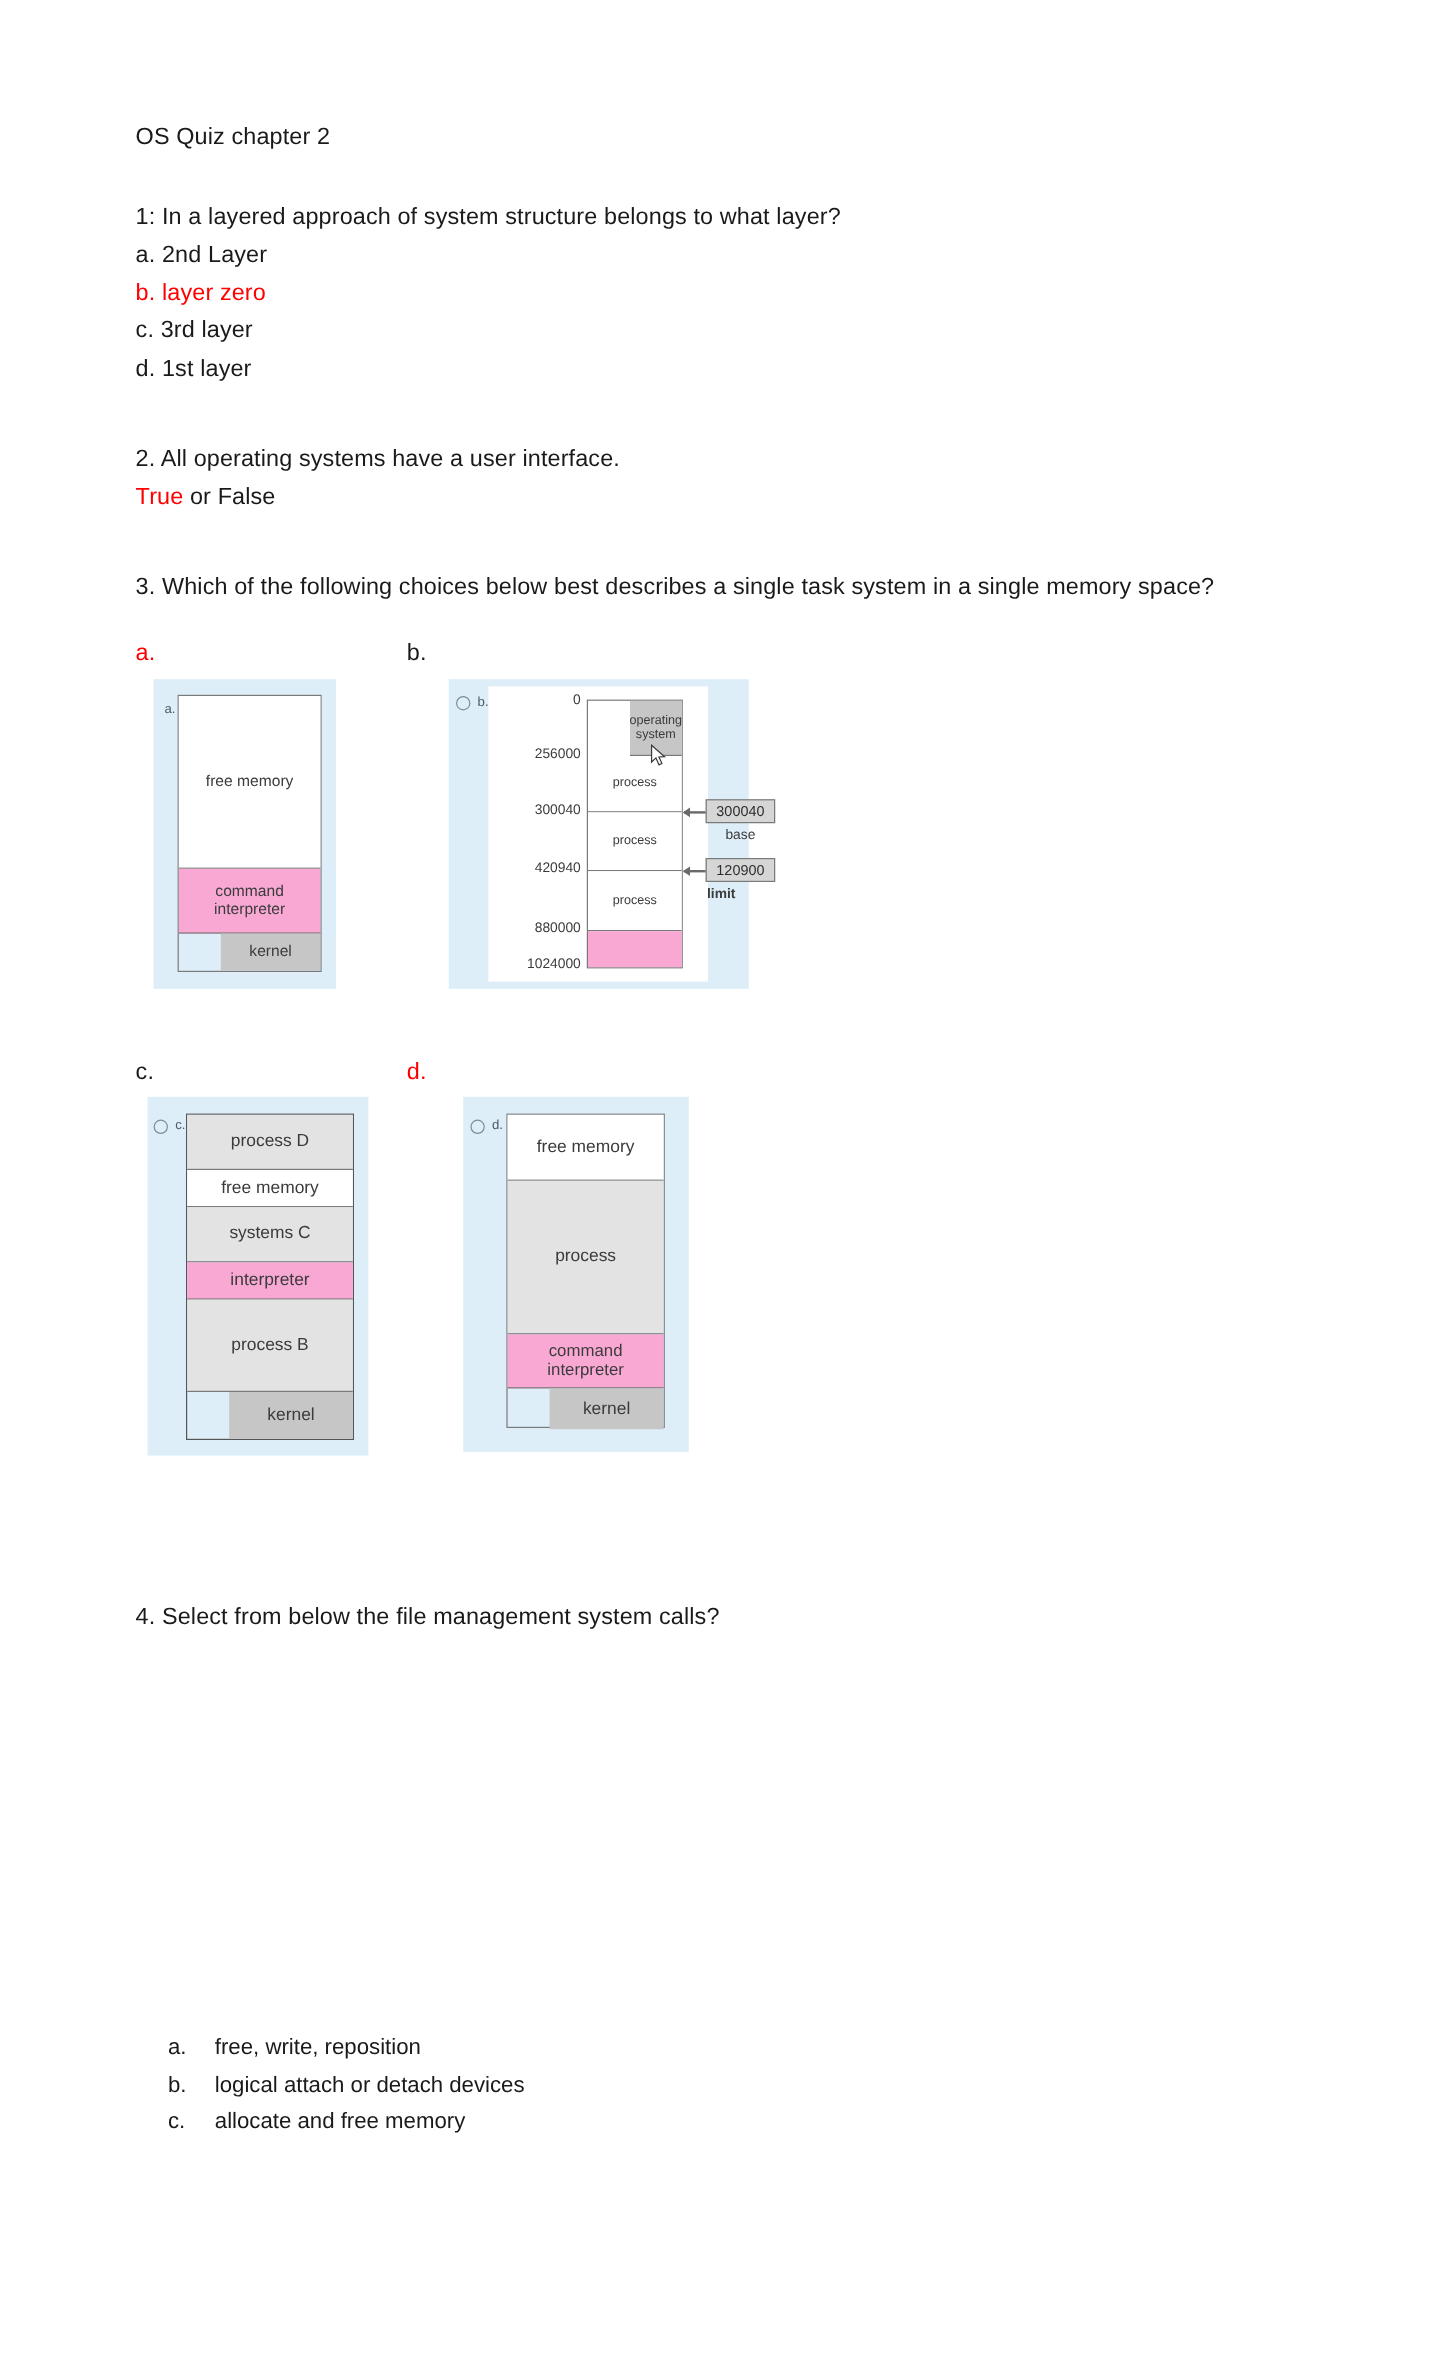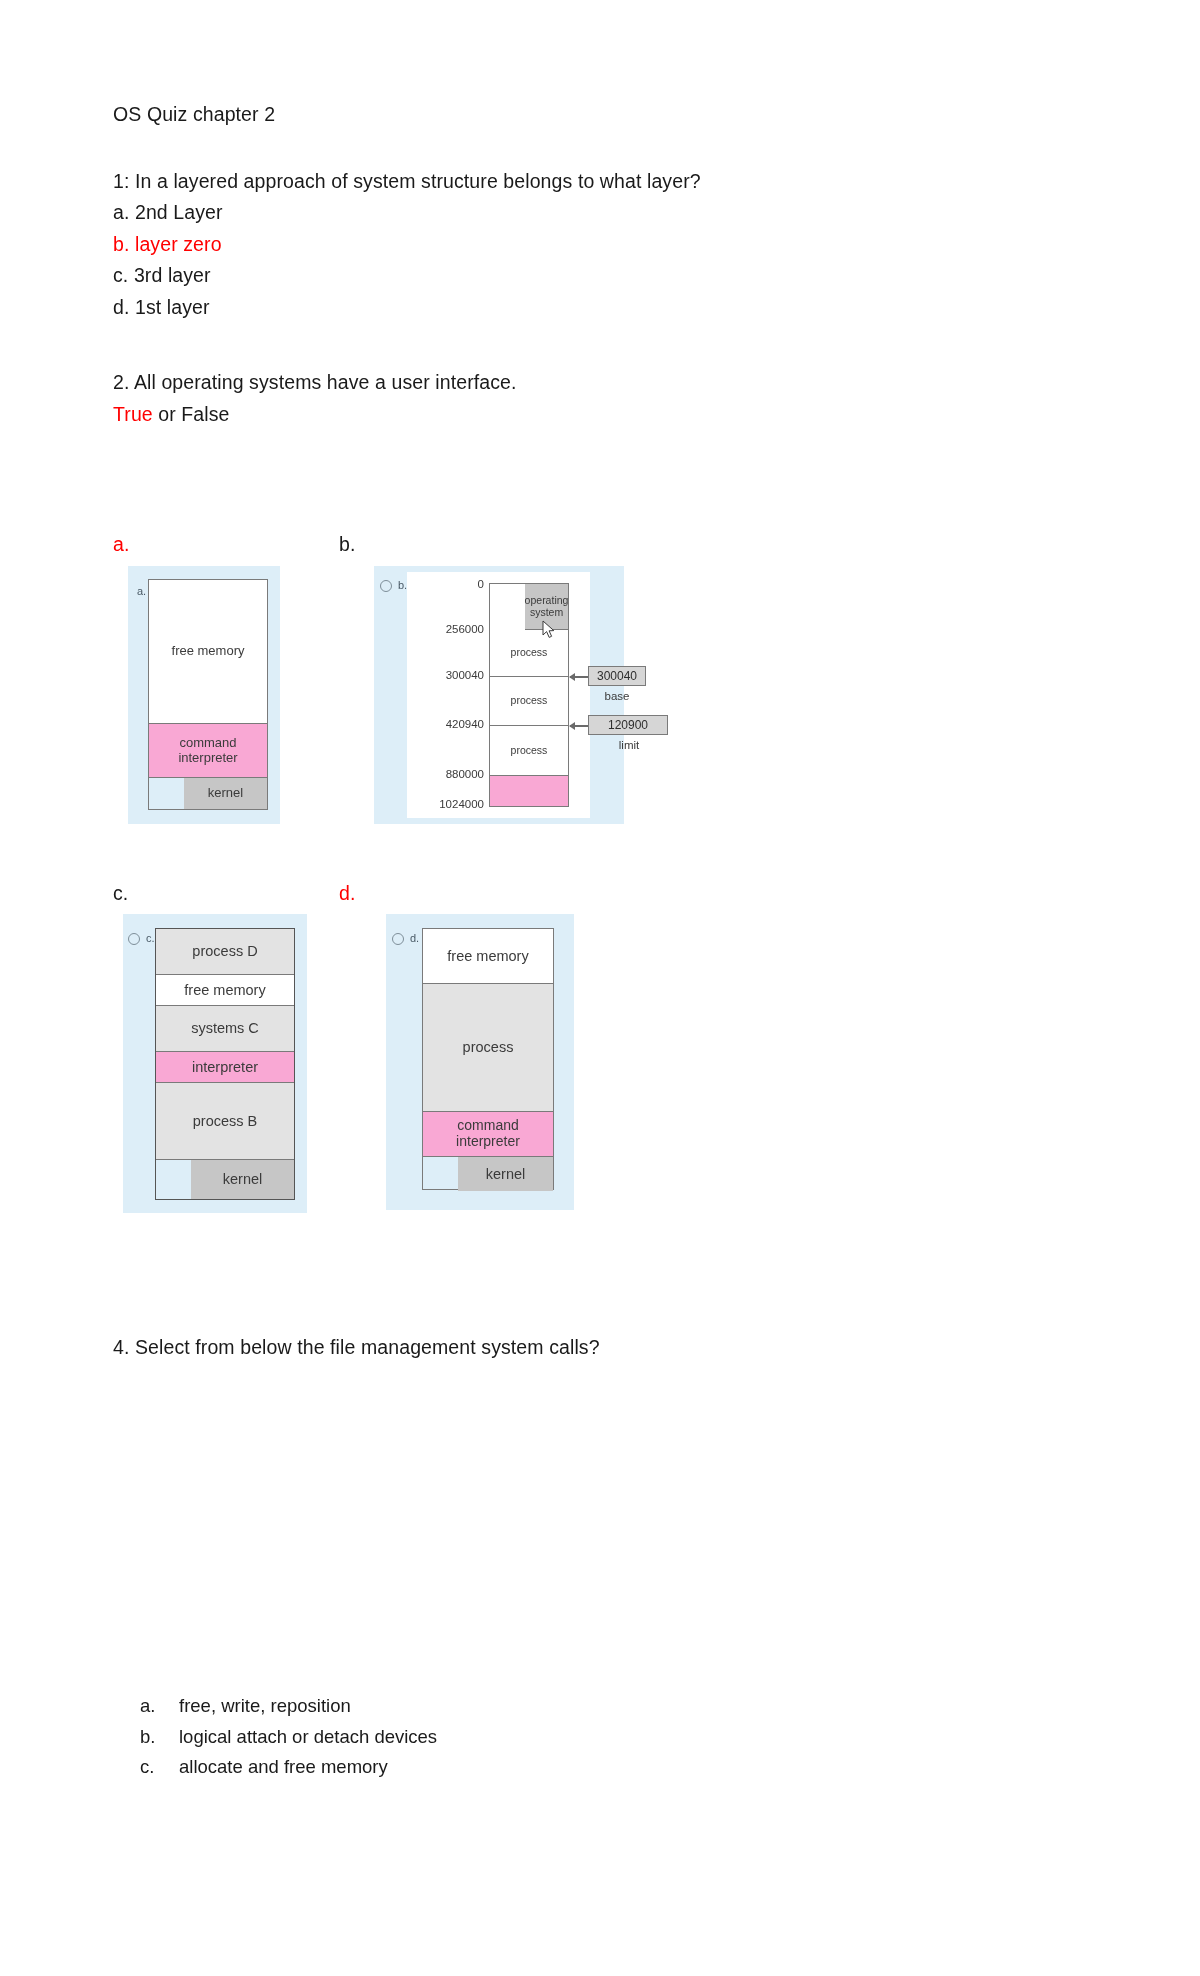--- a/index.html
+++ b/index.html
@@ -161,20 +161,21 @@
     <div class="line opt blk">c. 3rd layer</div>
     <div class="line opt blk">d. 1st layer</div>
 
     <div class="gap-big"></div>
 
     <div class="line opt">2. All operating systems have a user interface.</div>
     <div class="line opt"><span class="red">True</span><span class="blk"> or </span><span class="blk">False</span></div>
 
     <div class="gap-big"></div>
 
+    <div class="line opt">3. Which of the following choices below best describes a single task system in a single memory space?</div>
   </div>
 
   <div class="line red" style="position:absolute;left:113px;top:535px;font-size:19.5px;">a.</div>
   <div class="line blk" style="position:absolute;left:339px;top:535px;font-size:19.5px;">b.</div>
 
   <div class="fig" style="left:128px;top:566px;width:152px;height:258px;">
     <div class="figlabel" style="left:9px;top:19px;">a.</div>
     <div class="memcol" style="left:20px;top:13px;width:120px;height:231px;">
       <div class="cell c-white" style="height:144px;font-size:13px;">free memory</div>
       <div class="cell c-blue" style="height:54px;font-size:13px;white-space:pre-line;">command
@@ -203,22 +204,22 @@
       <div class="cell c-white" style="height:49px;font-size:10.5px;">process</div>
       <div class="cell c-white" style="height:50px;font-size:10.5px;">process</div>
       <div class="cell c-blue" style="height:30px;font-size:10.5px;"></div>
     </div>
 
     <div class="arrow" style="left:196px;top:110px;width:20px;"></div>
     <div class="callout" style="left:214px;top:100px;width:58px;height:20px;">300040</div>
     <div class="callout-cap" style="left:214px;top:124px;width:58px;">base</div>
 
     <div class="arrow" style="left:196px;top:159px;width:20px;"></div>
-    <div class="callout" style="left:214px;top:149px;width:80px;height:20px;">120900</div>
-    <div class="callout-cap" style="left:226px;top:173px;width:58px;">limit</div>
+    <div class="callout" style="left:214px;top:149px;width:58px;height:20px;">120900</div>
+    <div class="callout-cap" style="left:198px;top:173px;width:58px;font-weight:bold;">limit</div>
 
     <svg class="cursor" style="left:168px;top:54px;" viewBox="0 0 14 20">
       <polygon points="1,1 1,15 4.6,11.6 7.2,17.4 9.6,16.3 7.1,10.8 11.8,10.6" fill="#ffffff" stroke="#3a3a3a" stroke-width="1"></polygon>
     </svg>
   </div>
 
   <div class="line blk" style="position:absolute;left:113px;top:884px;font-size:19.5px;">c.</div>
   <div class="line red" style="position:absolute;left:339px;top:884px;font-size:19.5px;">d.</div>
 
   <div class="fig" style="left:123px;top:914px;width:184px;height:299px;">

